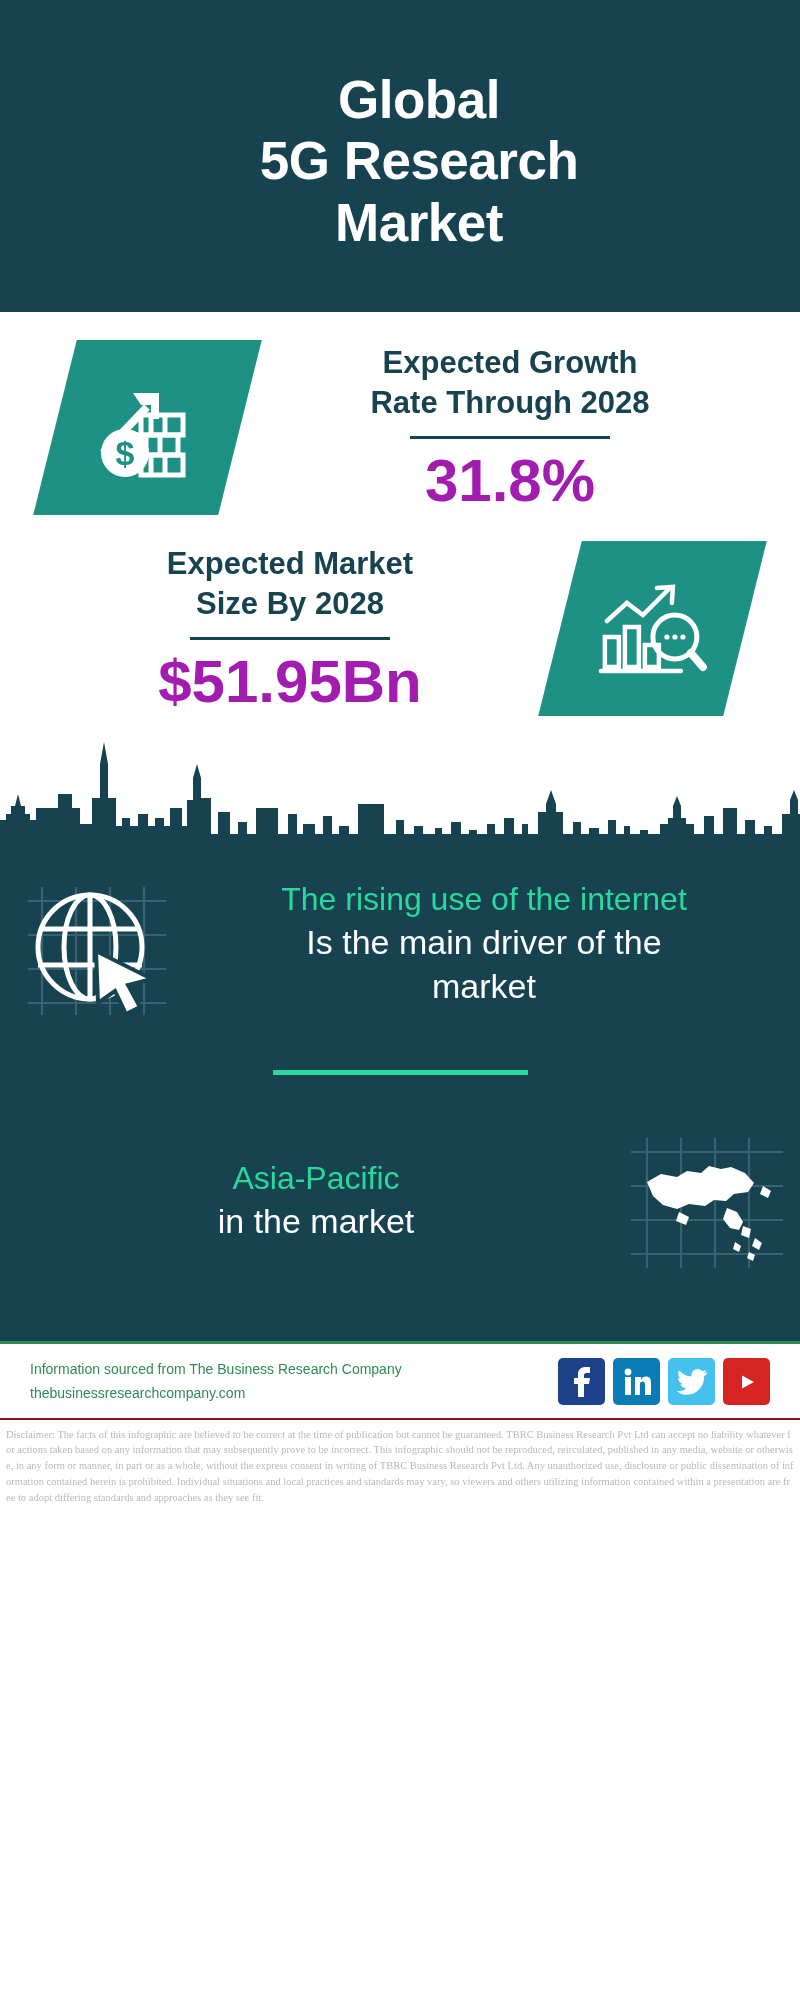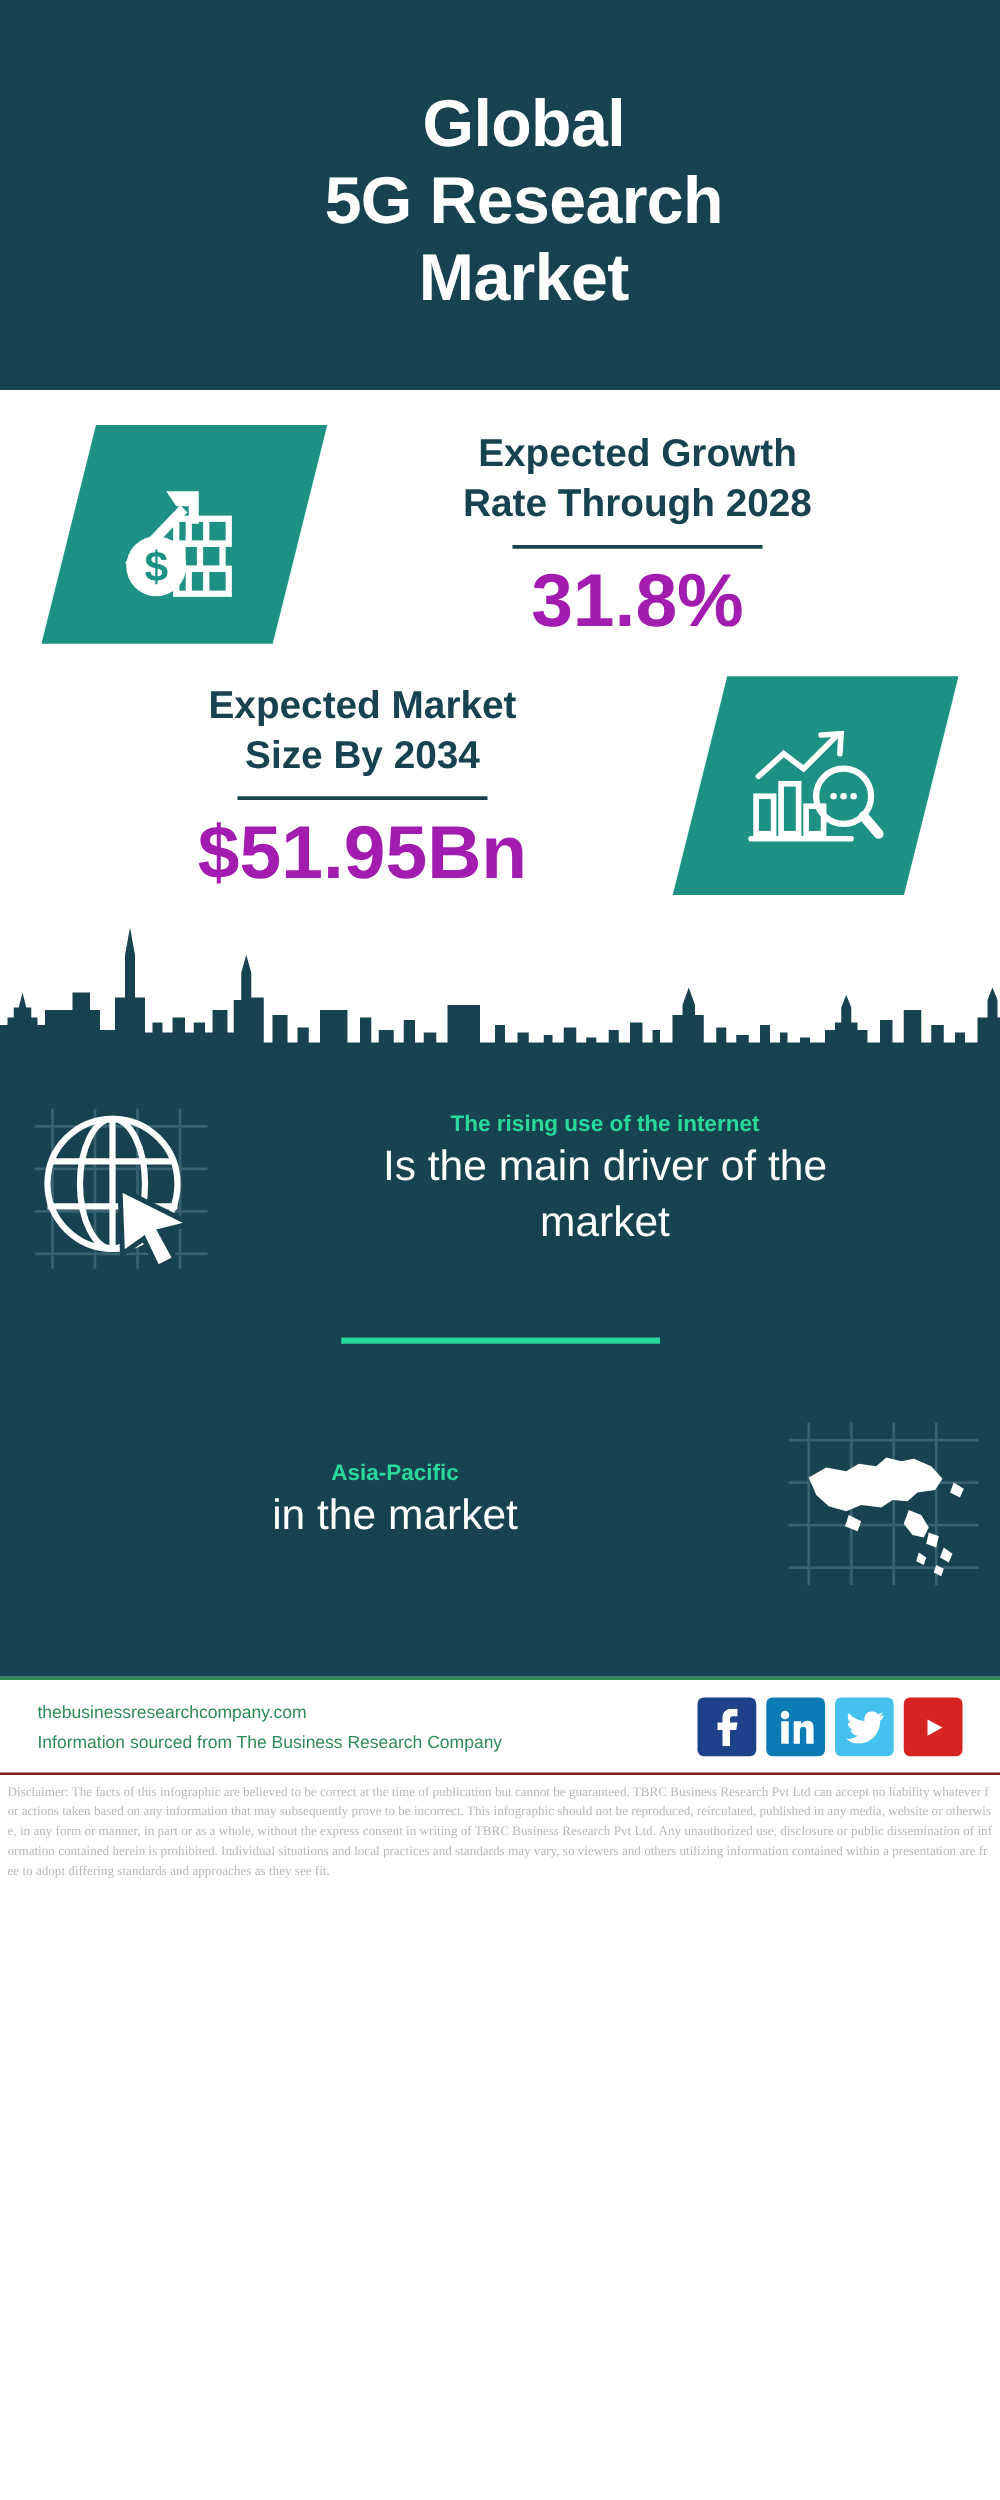--- a/index.html
+++ b/index.html
@@ -94,21 +94,21 @@
   }
   .fact-icon {
     flex:0 0 auto;
     width:190px; height:175px;
     display:flex; align-items:center; justify-content:center;
     position:relative;
   }
   .fact-text { flex:1 1 auto; text-align:center; padding:0 18px; }
   .fact-head {
     color:#29d99c;
-    font-size:18px; font-weight:bold;
+    font-size:32px; font-weight:normal;
     line-height:1.28;
   }
   .fact-body {
     color:#ffffff;
     font-size:34px; font-weight:normal;
     line-height:1.3;
   }
   .fact-row.left-icon .fact-text { padding-right:40px; }
   .fact-row.right-icon .fact-text { padding-left:40px; }
 
@@ -188,21 +188,21 @@
       </div>
       <div class="stat-rule"></div>
       <div class="stat-value">31.8%</div>
     </div>
   </div>
 
   <div class="stat-row row2">
     <div class="stat-text">
       <div class="stat-title">
         <div>Expected Market</div>
-        <div>Size By 2034</div>
+        <div>Size By 2028</div>
       </div>
       <div class="stat-rule"></div>
       <div class="stat-value">$51.95Bn</div>
     </div>
     <div class="para-badge">
       <div class="inner">
         <svg width="112" height="100" viewBox="0 0 112 100">
           <g fill="none" stroke="#fff" stroke-width="4.5" stroke-linecap="round">
             <path d="M10 42 L30 24 L46 36 L72 10"></path>
             <path d="M60 9 L76 8 L75 24"></path>
@@ -278,22 +278,22 @@
           </g>
         </svg>
       </div>
     </div>
 
   </div>
 </div>
 
 <div class="footer-bar">
   <div class="footer-src">
+    <div>Information sourced from The Business Research Company</div>
     <div>thebusinessresearchcompany.com</div>
-    <div>Information sourced from The Business Research Company</div>
   </div>
   <div class="social">
     <div class="sq fb">
       <svg width="28" height="30" viewBox="0 0 28 30">
         <path fill="#fff" d="M18 6h4V0h-5c-4 0-7 3-7 7v4H6v6h4v13h6V17h5l1-6h-6V8c0-1 1-2 2-2z"></path>
       </svg>
     </div>
     <div class="sq li">
       <svg width="28" height="28" viewBox="0 0 28 28">
         <rect x="2" y="9" width="6" height="18" fill="#fff"></rect>

